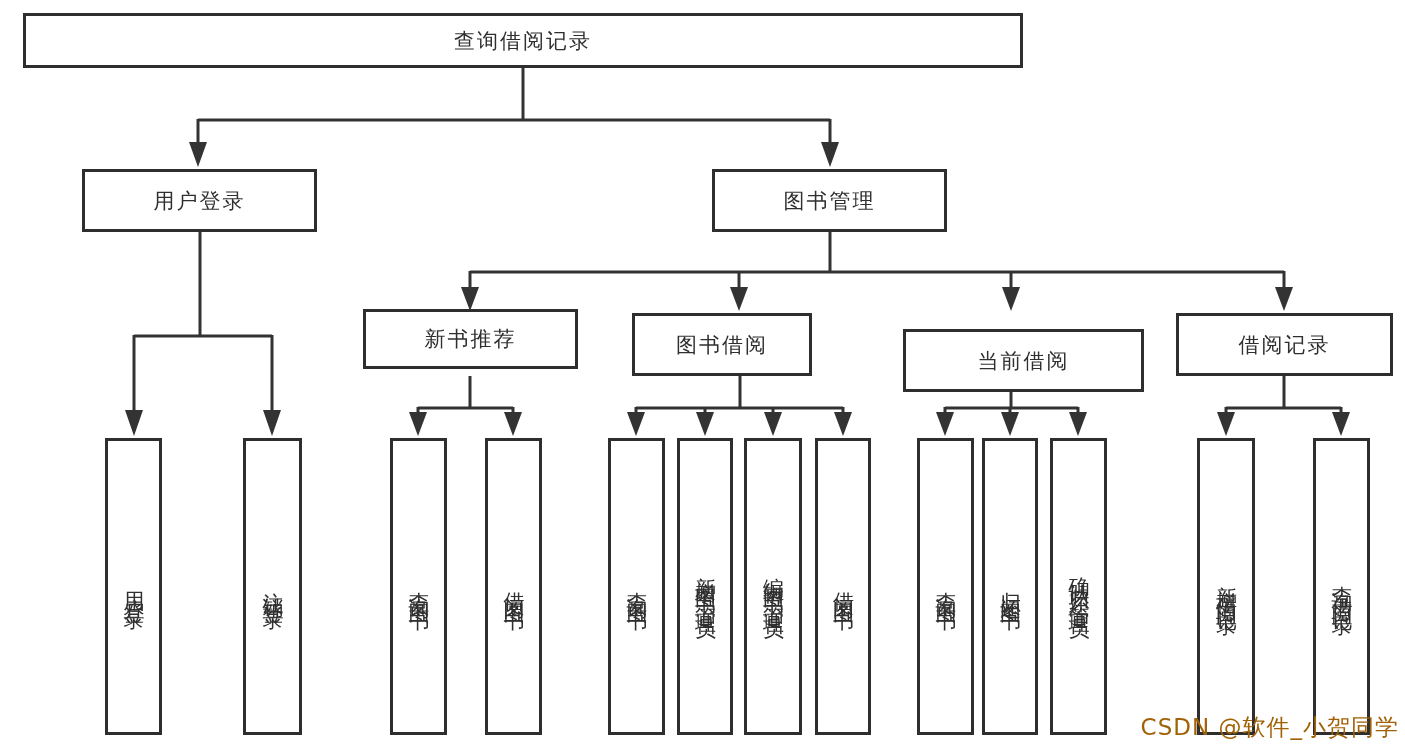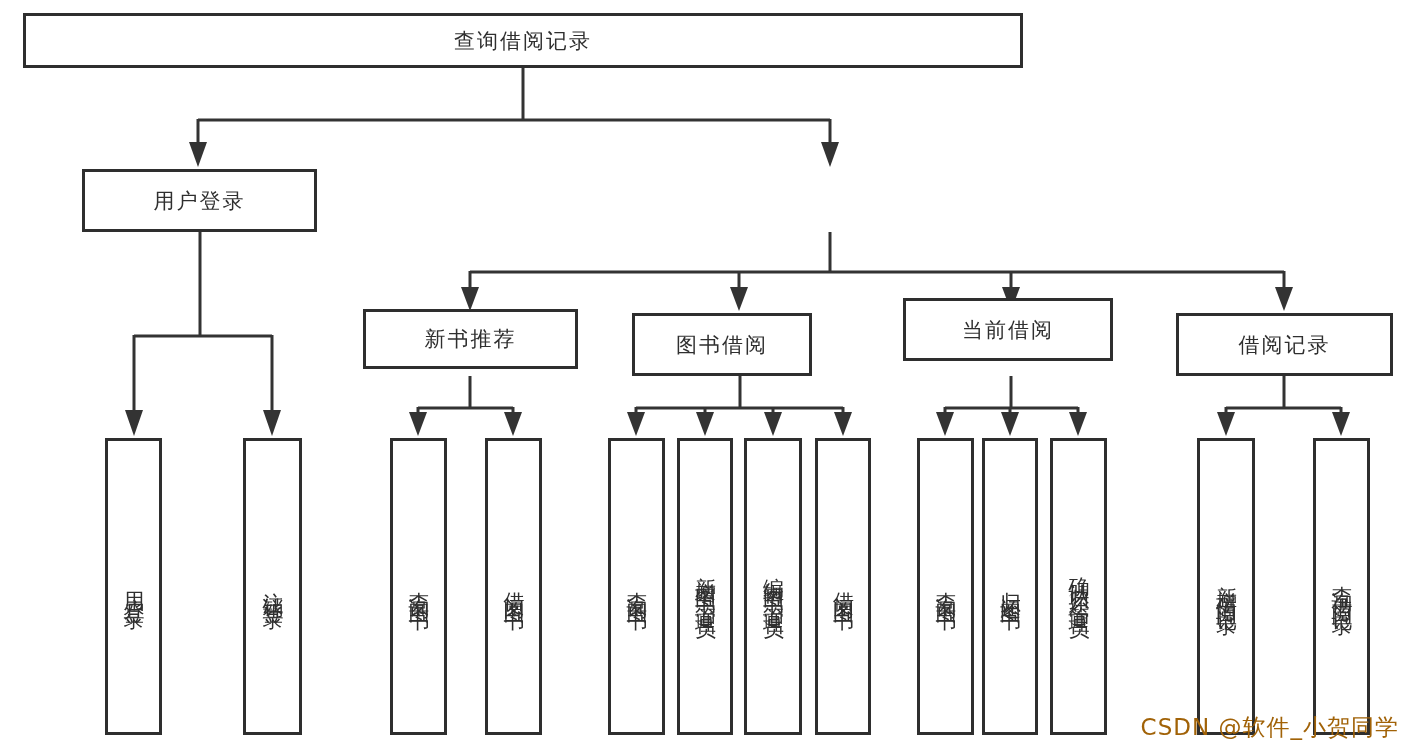--- a/index.html
+++ b/index.html
@@ -112,24 +112,25 @@
       <polygon points="1069,412 1087,412 1078,436"></polygon>
 
       <polygon points="1217,412 1235,412 1226,436"></polygon>
       <polygon points="1332,412 1350,412 1341,436"></polygon>
     </g>
   </svg>
 
   <div class="node" style="left:23px;top:13px;width:1000px;height:55px">查询借阅记录</div>
 
   <div class="node" style="left:82px;top:169px;width:235px;height:63px">用户登录</div>
+  <div class="node" style="left:712px;top:169px;width:235px;height:63px">图书管理</div>
 
   <div class="node" style="left:363px;top:309px;width:215px;height:60px">新书推荐</div>
   <div class="node" style="left:632px;top:313px;width:180px;height:63px">图书借阅</div>
-  <div class="node" style="left:903px;top:298px;width:210px;height:63px">当前借阅</div>
+  <div class="node" style="left:903px;top:329px;width:241px;height:63px">当前借阅</div>
   <div class="node" style="left:1176px;top:313px;width:217px;height:63px">借阅记录</div>
 
   <div class="node vnode" style="left:105px;top:438px;width:57px;height:297px">用户登录</div>
   <div class="node vnode" style="left:243px;top:438px;width:59px;height:297px">注销登录</div>
 
   <div class="node vnode" style="left:390px;top:438px;width:57px;height:297px">查询图书</div>
   <div class="node vnode" style="left:485px;top:438px;width:57px;height:297px">借阅图书</div>
 
   <div class="node vnode" style="left:608px;top:438px;width:57px;height:297px">查询图书</div>
   <div class="node vnode" style="left:677px;top:438px;width:56px;height:297px">新增图书（管理员）</div>

